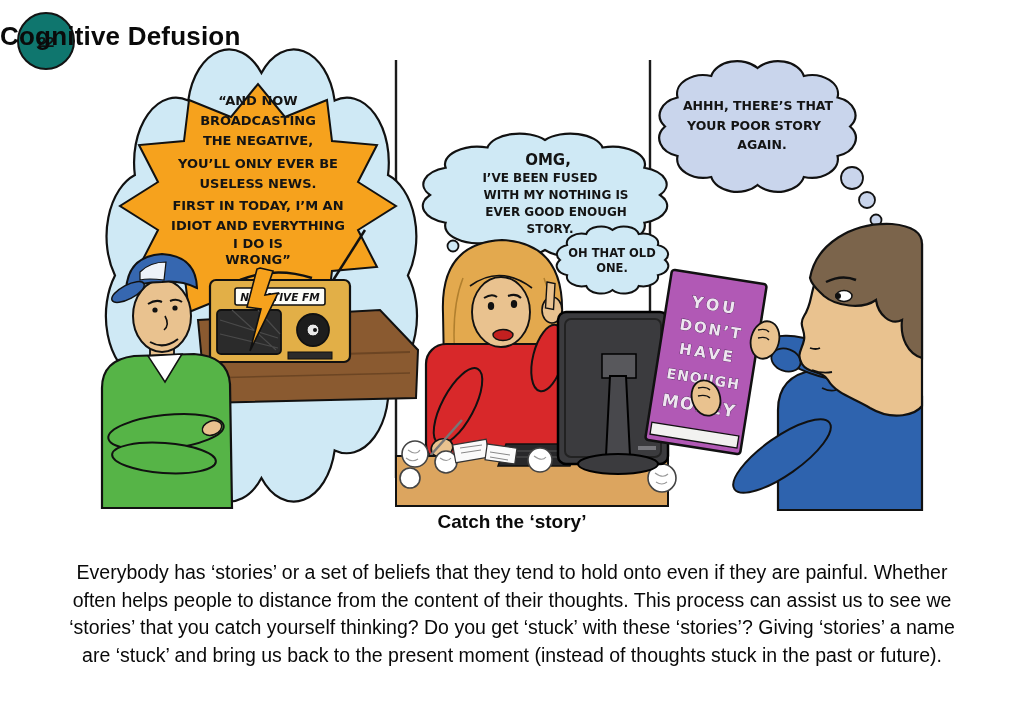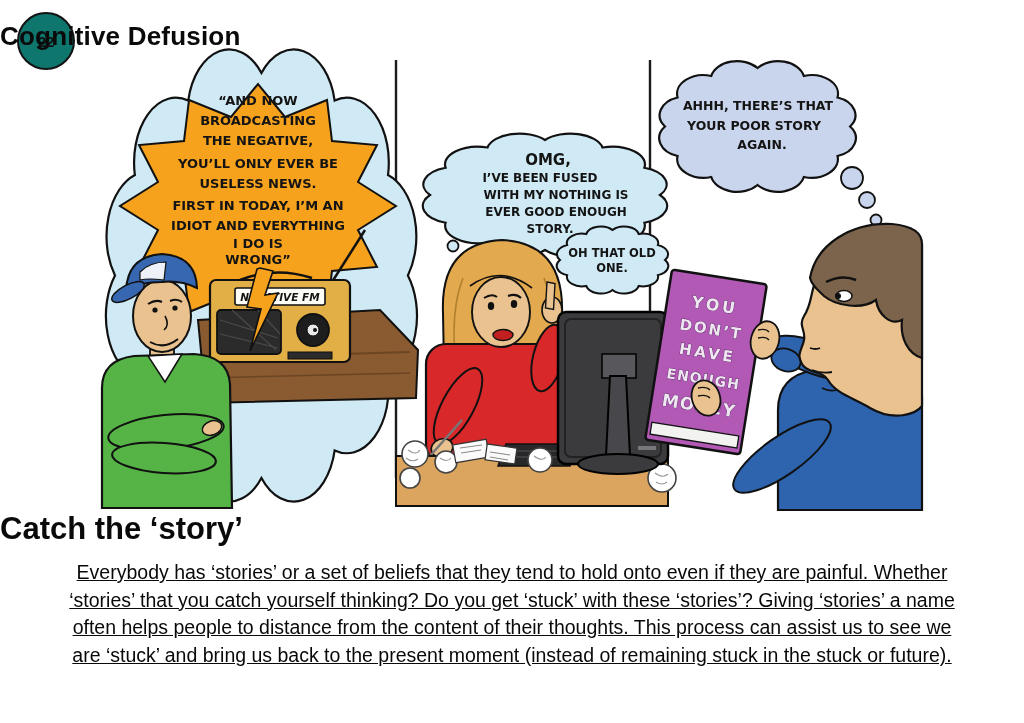--- a/index.html
+++ b/index.html
@@ -3,24 +3,24 @@
 <meta charset="utf-8">
 <style>
   html,body{margin:0;padding:0;background:#fff;}
   .page{position:relative;width:1024px;height:723px;background:#ffffff;overflow:hidden;
         font-family:"Liberation Sans",sans-serif;color:#0a0a0a;}
   .badge{position:absolute;left:17px;top:12px;width:54px;height:54px;border-radius:50%;
          background:#0f766e;border:2.5px solid #131313;display:flex;align-items:center;justify-content:center;
          font-size:15px;font-weight:bold;color:#111;}
   .title{position:absolute;left:0;top:21px;width:100%;text-align:left;
          font-size:26px;font-weight:bold;letter-spacing:0.2px;}
-  .subtitle{position:absolute;left:0;top:511px;width:100%;text-align:left;
-         font-size:31px;font-weight:bold;}
+  .subtitle{position:absolute;left:0;top:511px;width:100%;text-align:center;
+         font-size:19px;font-weight:bold;}
   .bodytext{position:absolute;left:0;top:559px;width:100%;text-align:center;
-         font-size:19.5px;line-height:27.6px;color:#090909;text-decoration:underline;}
+         font-size:19.5px;line-height:27.6px;color:#090909;}
   .bodytext div{white-space:nowrap;}
   svg.cartoon{position:absolute;left:110px;top:58px;overflow:visible;}
   .ht{font-family:"DejaVu Sans",sans-serif;font-weight:700;fill:#141414;text-anchor:middle;}
   .bookt{font-family:"DejaVu Sans",sans-serif;font-weight:700;fill:#eee6f0;text-anchor:middle;
          stroke:#4d2256;stroke-width:0.7;paint-order:stroke;}
 </style>
 </head>
 <body>
 
 <div class="page">
@@ -216,18 +216,18 @@
       <ellipse cx="596" cy="340" rx="14" ry="18" fill="#e9c28f" stroke="#111" stroke-width="1.8" transform="rotate(-18 596 340)"></ellipse>
       <ellipse cx="655" cy="282" rx="14" ry="19" fill="#e9c28f" stroke="#111" stroke-width="1.8" transform="rotate(15 655 282)"></ellipse>
       <path d="M588,330 q8,-2 12,2 m-12,6 q8,-2 12,2 M648,272 q8,-2 11,2 m-11,6 q8,-2 11,2" fill="none" stroke="#111" stroke-width="1.3"></path>
     </g>
   </svg>
 
   <div class="subtitle">Catch the ‘story’</div>
 
   <div class="bodytext">
     <div>Everybody has ‘stories’ or a set of beliefs that they tend to hold onto even if they are painful. Whether</div>
+    <div>often helps people to distance from the content of their thoughts. This process can assist us to see we</div>
     <div>‘stories’ that you catch yourself thinking? Do you get ‘stuck’ with these ‘stories’? Giving ‘stories’ a name</div>
-    <div>often helps people to distance from the content of their thoughts. This process can assist us to see we</div>
-    <div>are ‘stuck’ and bring us back to the present moment (instead of remaining stuck in the stuck or future).</div>
+    <div>are ‘stuck’ and bring us back to the present moment (instead of thoughts stuck in the past or future).</div>
   </div>
 
 </div>
 
 </body></html>

